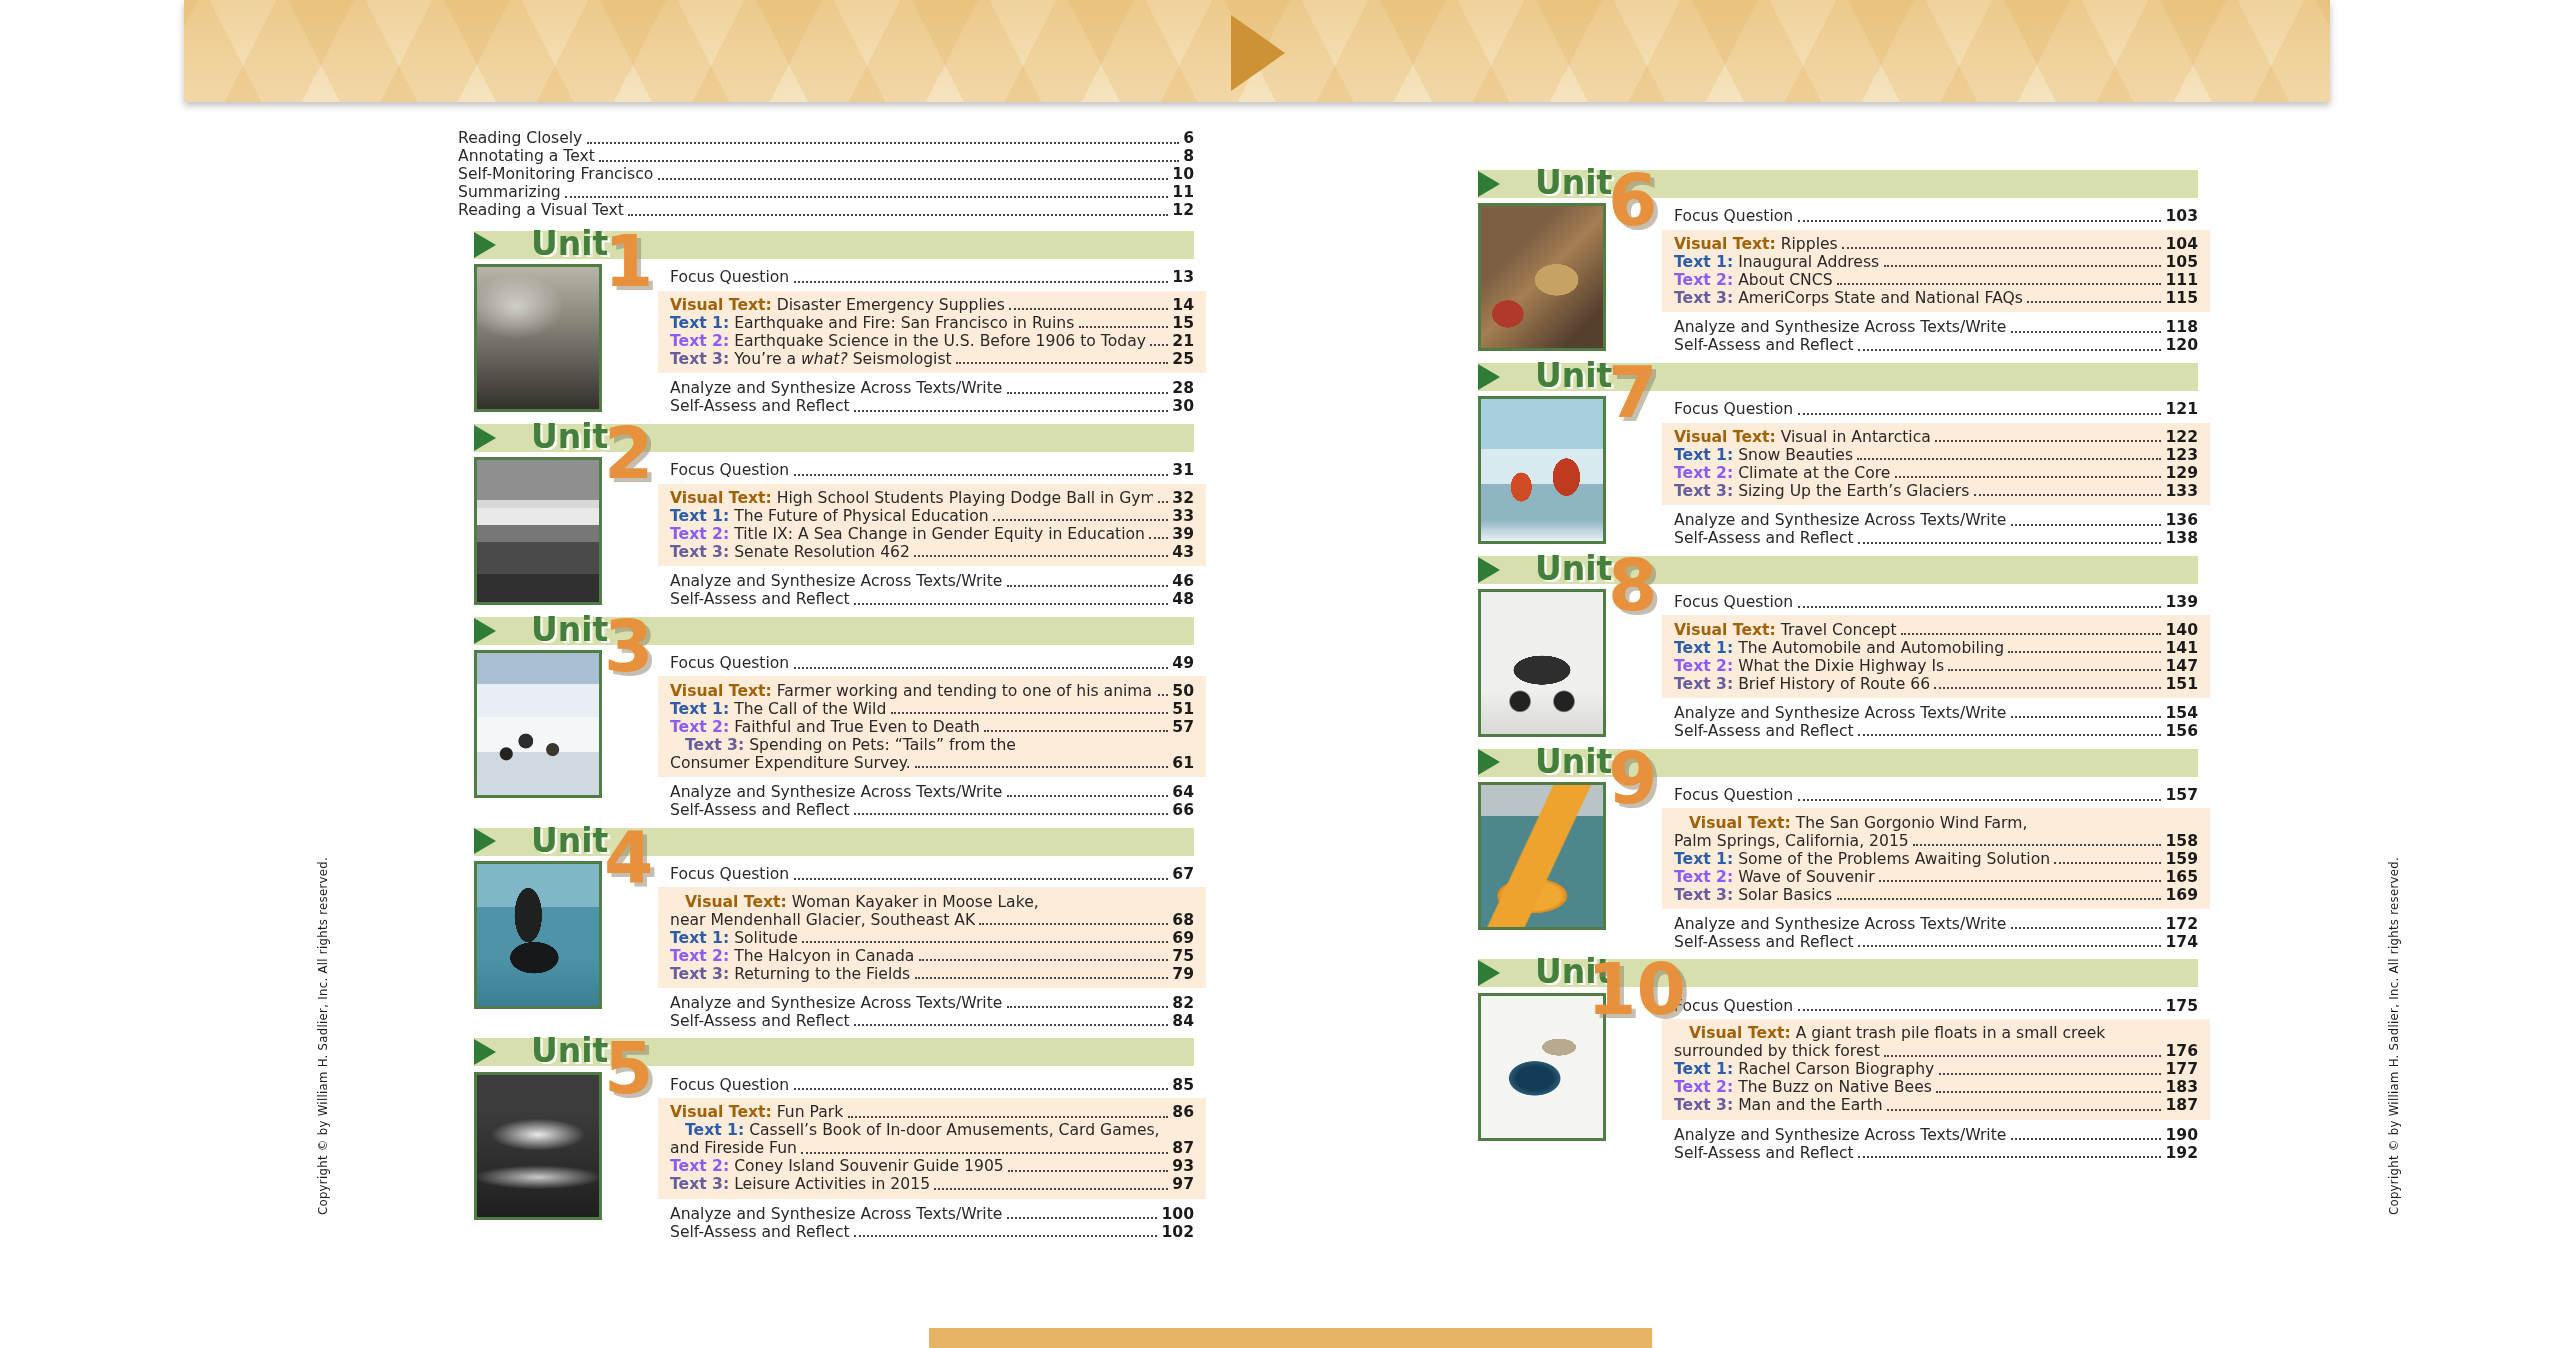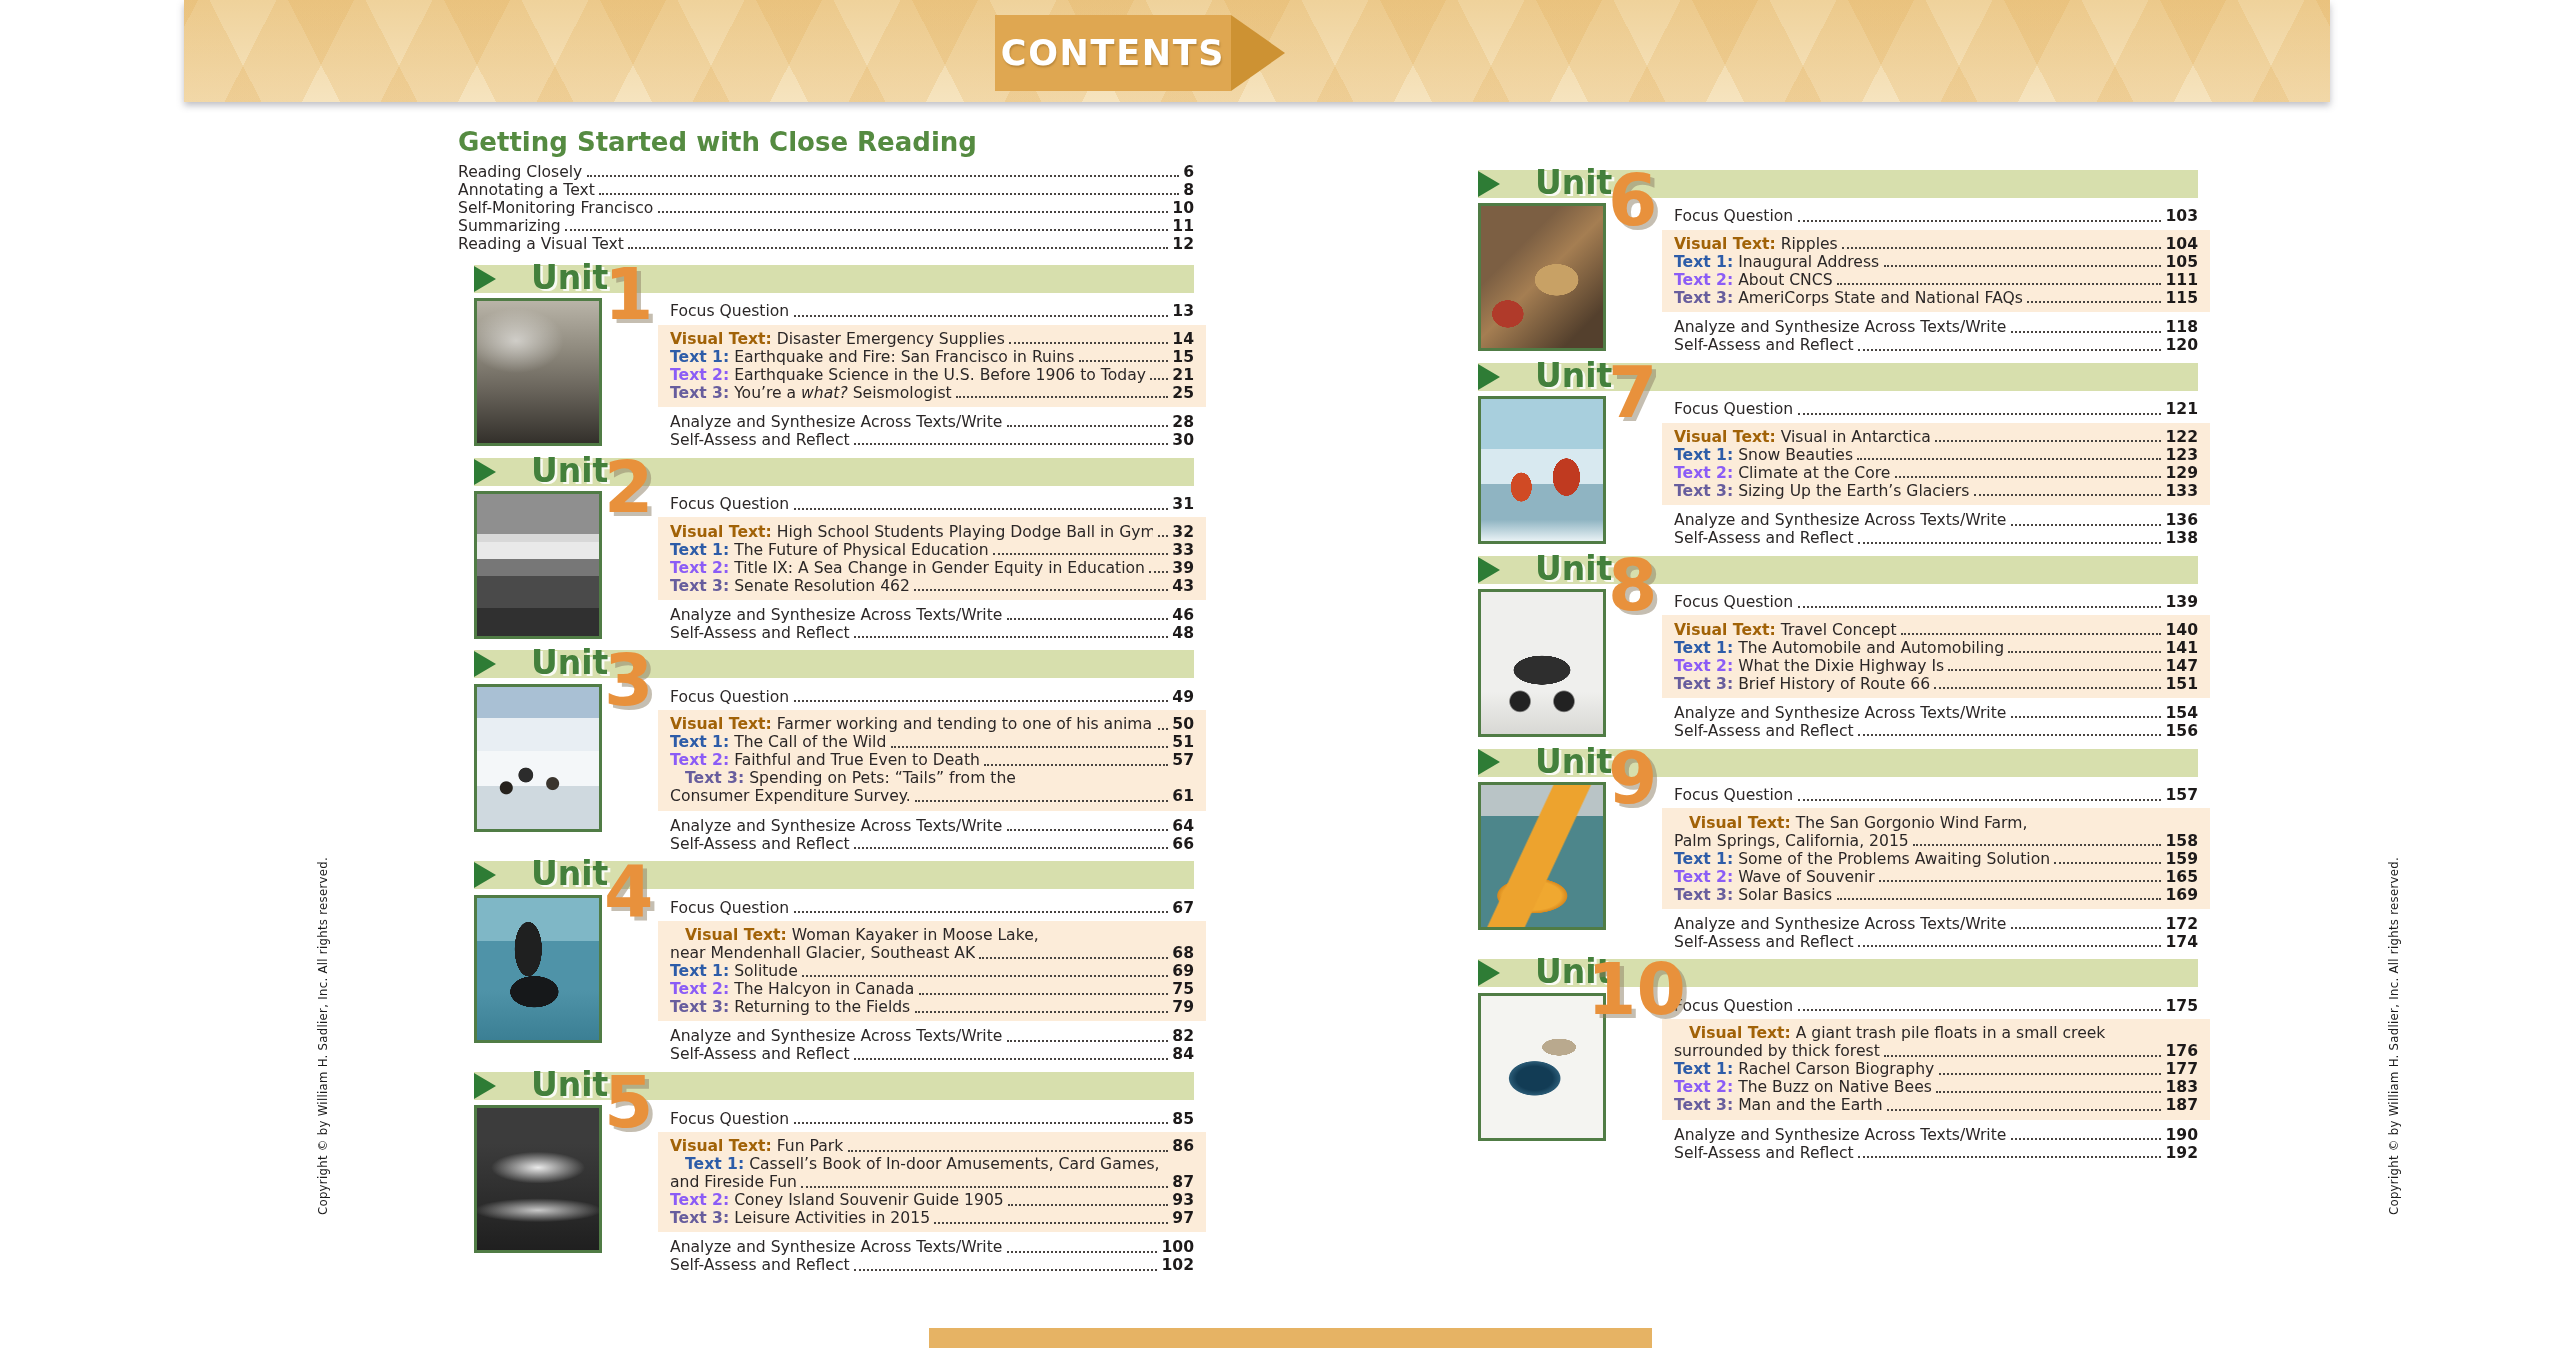--- a/index.html
+++ b/index.html
@@ -105,32 +105,28 @@
     radial-gradient(ellipse 28px 14px at 64% 36%, #b9a98e 0 60%, transparent 61%),
     radial-gradient(ellipse 36px 24px at 44% 58%, #123c55 0 50%, #2a5a75 70%, transparent 73%),
     linear-gradient(180deg,#f4f4f1 0 100%);}
 </style>
 </head>
 <body>
 
 <div>
 
   <div class="banner">
-    <div class="contents-box">
-      <span class="contents-title">CONTENTS</span>
-    </div>
     <div class="contents-tri"></div>
   </div>
 
   <div class="copyright left">Copyright © by William H. Sadlier, Inc. All rights reserved.</div>
   <div class="copyright right">Copyright © by William H. Sadlier, Inc. All rights reserved.</div>
 
   <div class="col left">
     <div class="gs">
-      <h2 class="gs-heading">Getting Started with Close Reading</h2>
       <div id="gs-entries">
           <div class="row">
             <span class="lbl">Reading Closely</span>
             <span class="leader"></span>
             <span class="pg">6</span>
           </div>
           <div class="row">
             <span class="lbl">Annotating a Text</span>
             <span class="leader"></span>
             <span class="pg">8</span>

